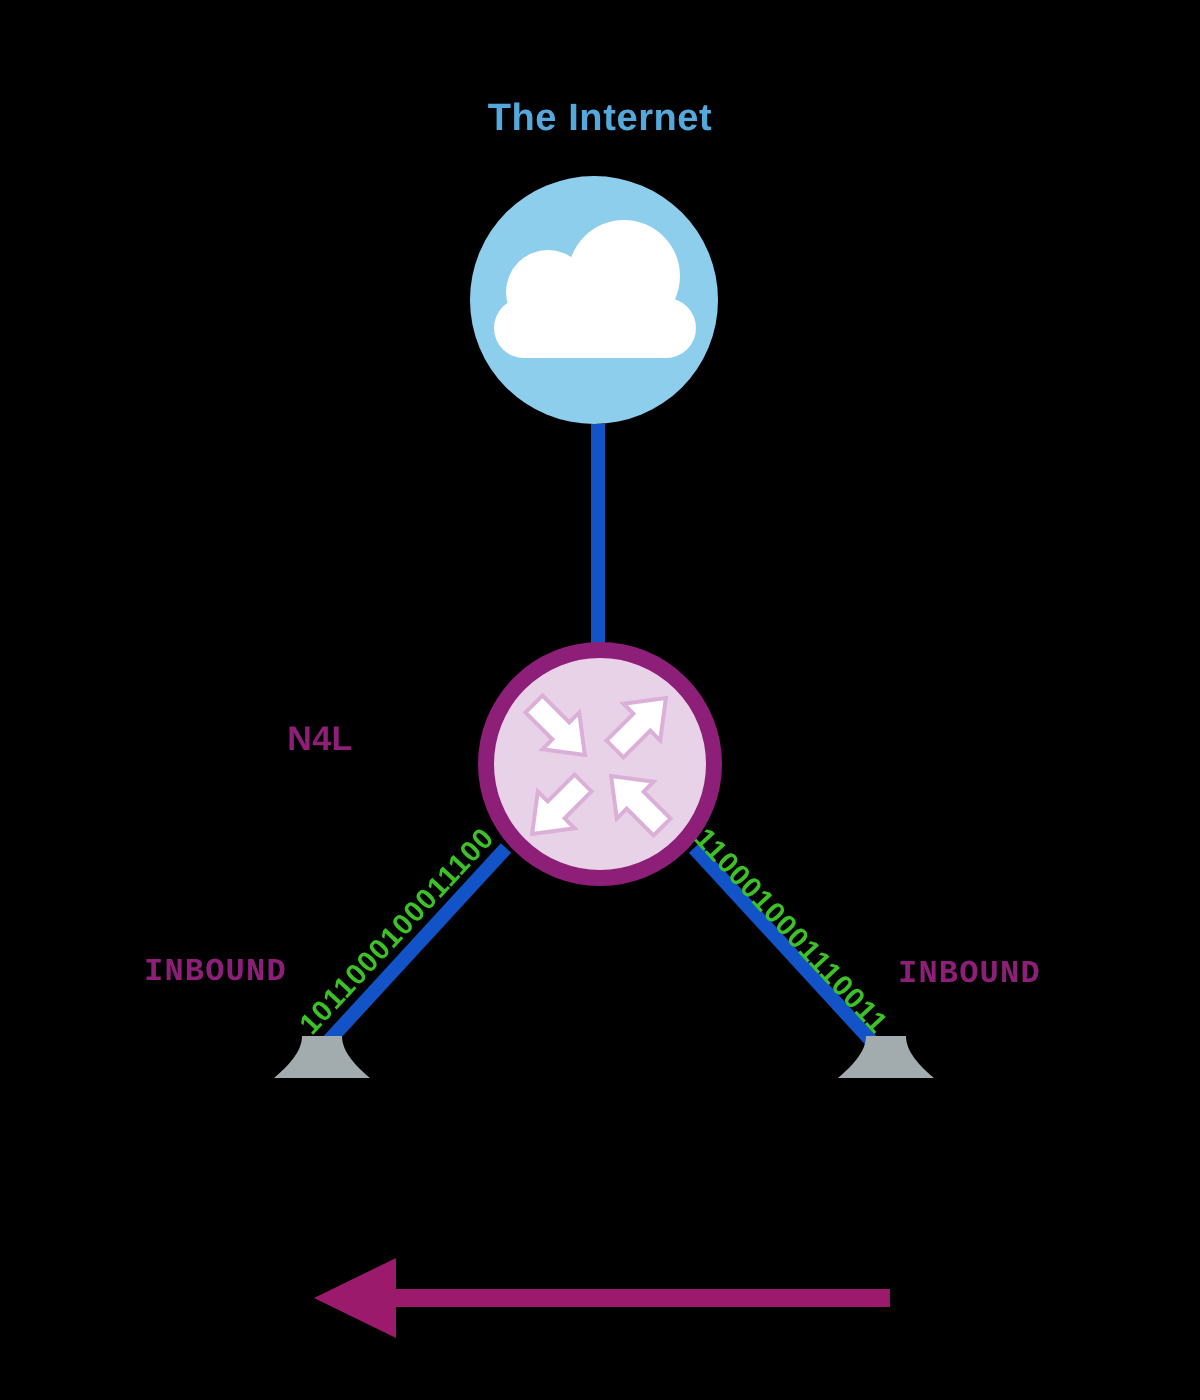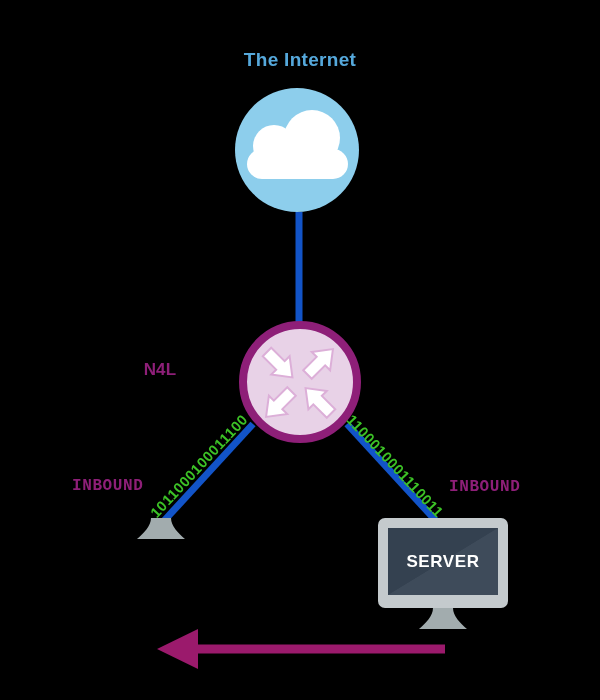--- a/index.html
+++ b/index.html
@@ -99,23 +99,18 @@
   <div class="flow-label inbound">INBOUND</div>
   <div class="flow-label outbound">INBOUND</div>
 
   <div class="monitor student">
     <svg class="stand" viewBox="0 0 58 21">
       <path d="M19 0 L39 0 C39 8 46 15 53 21 L5 21 C12 15 19 8 19 0 Z" style="fill:var(--stand-gray)"></path>
     </svg>
   </div>
 
   <div class="monitor server">
-    <div class="frame">
-      <div class="screen">
-        <span>SERVER</span>
-      </div>
-    </div>
     <svg class="stand" viewBox="0 0 58 21">
       <path d="M19 0 L39 0 C39 8 46 15 53 21 L5 21 C12 15 19 8 19 0 Z" style="fill:var(--stand-gray)"></path>
     </svg>
   </div>
 
 </div>
 
 </body></html>

